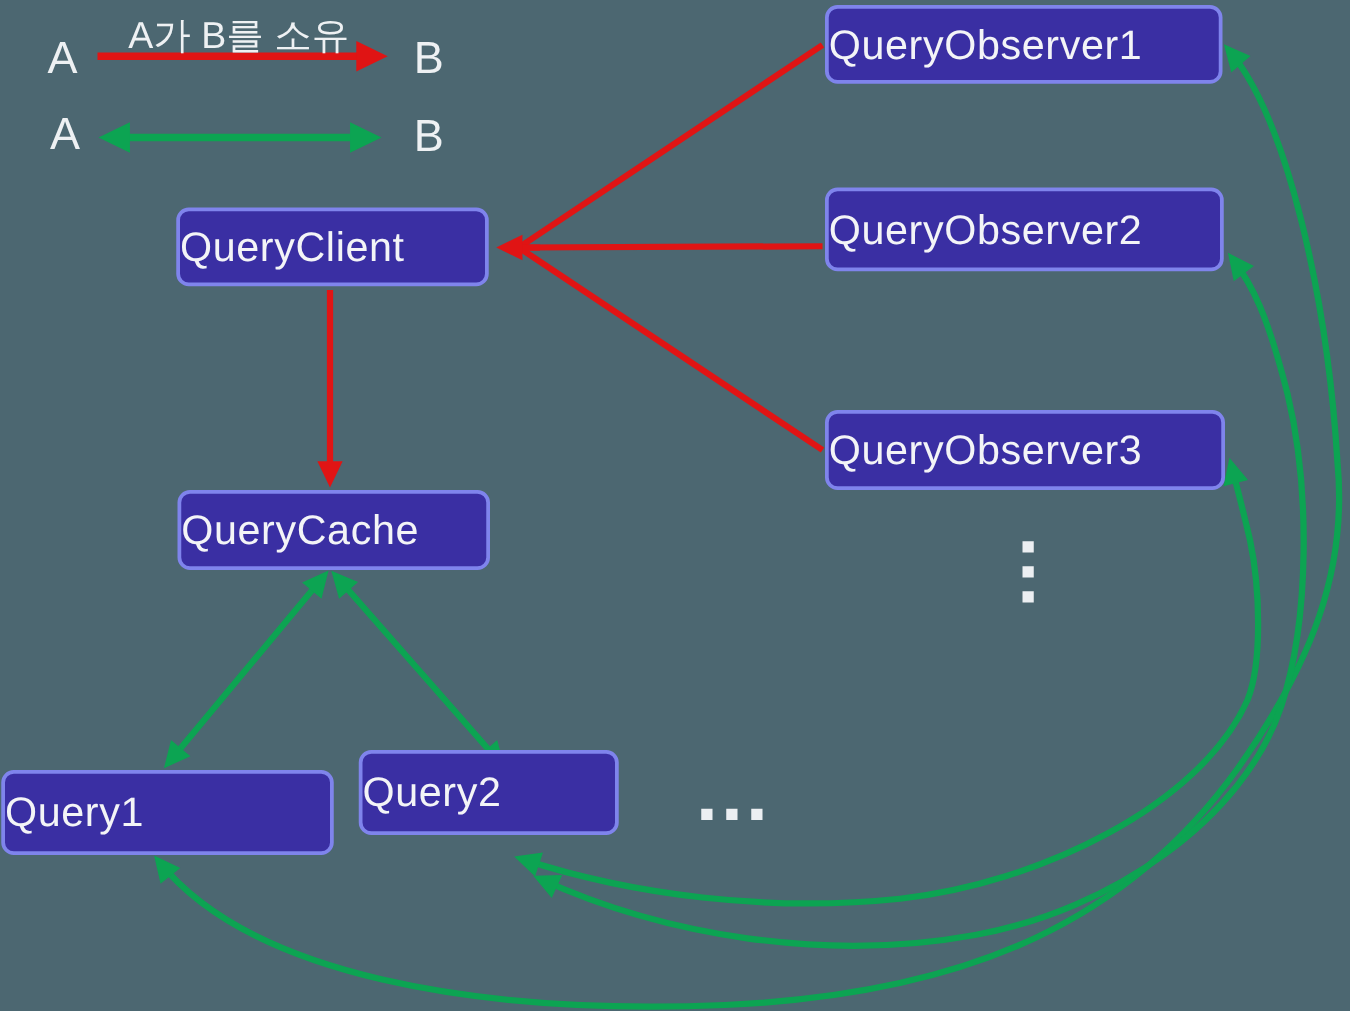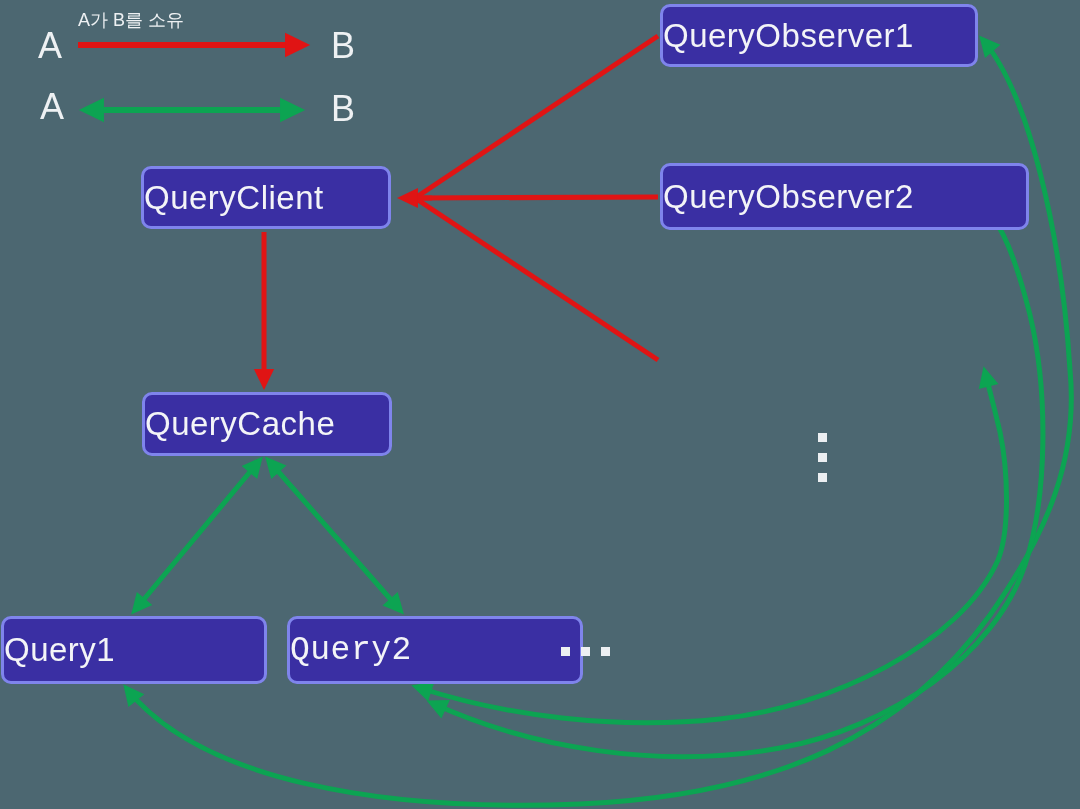--- a/index.html
+++ b/index.html
@@ -21,31 +21,31 @@
     background:var(--box-fill);
     border:3px solid var(--box-border);
     border-radius:10px;
     display:flex;align-items:center;justify-content:flex-start;
     color:var(--box-text);font-size:33px;font-weight:500;
     letter-spacing:0.5px;box-sizing:border-box;
   }
   .node-client{left:141px;top:166px;width:250px;height:63px;}
   .node-cache {left:142px;top:392px;width:250px;height:64px;}
   .node-query1{left:1px;top:616px;width:266px;height:68px;}
-  .node-query2{left:287px;top:616px;width:296px;height:68px;font-family:Liberation Mono, monospace;}
+  .node-query2{left:287px;top:600px;width:208px;height:68px;}
   .node-obs1  {left:660px;top:4px;width:318px;height:63px;}
-  .node-obs2  {left:660px;top:163px;width:369px;height:67px;}
+  .node-obs2  {left:660px;top:150px;width:319px;height:67px;}
   .node-obs3  {left:660px;top:328px;width:320px;height:64px;}
   .legend-letter{
     position:absolute;z-index:2;color:var(--legend-text);
     font-size:36px;font-weight:500;
   }
   .legend-label{
     position:absolute;z-index:2;color:var(--legend-text);
-    font-size:18px;font-weight:500;white-space:nowrap;
+    font-size:30px;font-weight:500;text-align:center;white-space:nowrap;
   }
   .letter-a1{left:38px;top:25px;}
   .letter-b1{left:331px;top:25px;}
   .letter-a2{left:40px;top:86px;}
   .letter-b2{left:331px;top:88px;}
   .label-own{left:78px;width:226px;top:8px;}
   .label-mutual{left:72px;width:250px;top:72px;}
   .stroke-red{stroke:var(--red-arrow);fill:none;}
   .stroke-green{stroke:var(--green-arrow);fill:none;}
   .head-red{fill:var(--red-arrow);stroke:none;}
@@ -121,20 +121,23 @@
   </div>
   <div class="node node-query2">
     <span>Query2</span>
   </div>
   <div class="node node-obs1">
     <span>QueryObserver1</span>
   </div>
   <div class="node node-obs2">
     <span>QueryObserver2</span>
   </div>
+  <div class="node node-obs3">
+    <span>QueryObserver3</span>
+  </div>
 
   <div class="v-ellipsis">
     <span class="dot"></span>
     <span class="dot"></span>
     <span class="dot"></span>
   </div>
   <div class="h-ellipsis">
     <span class="dot"></span>
     <span class="dot"></span>
     <span class="dot"></span>

